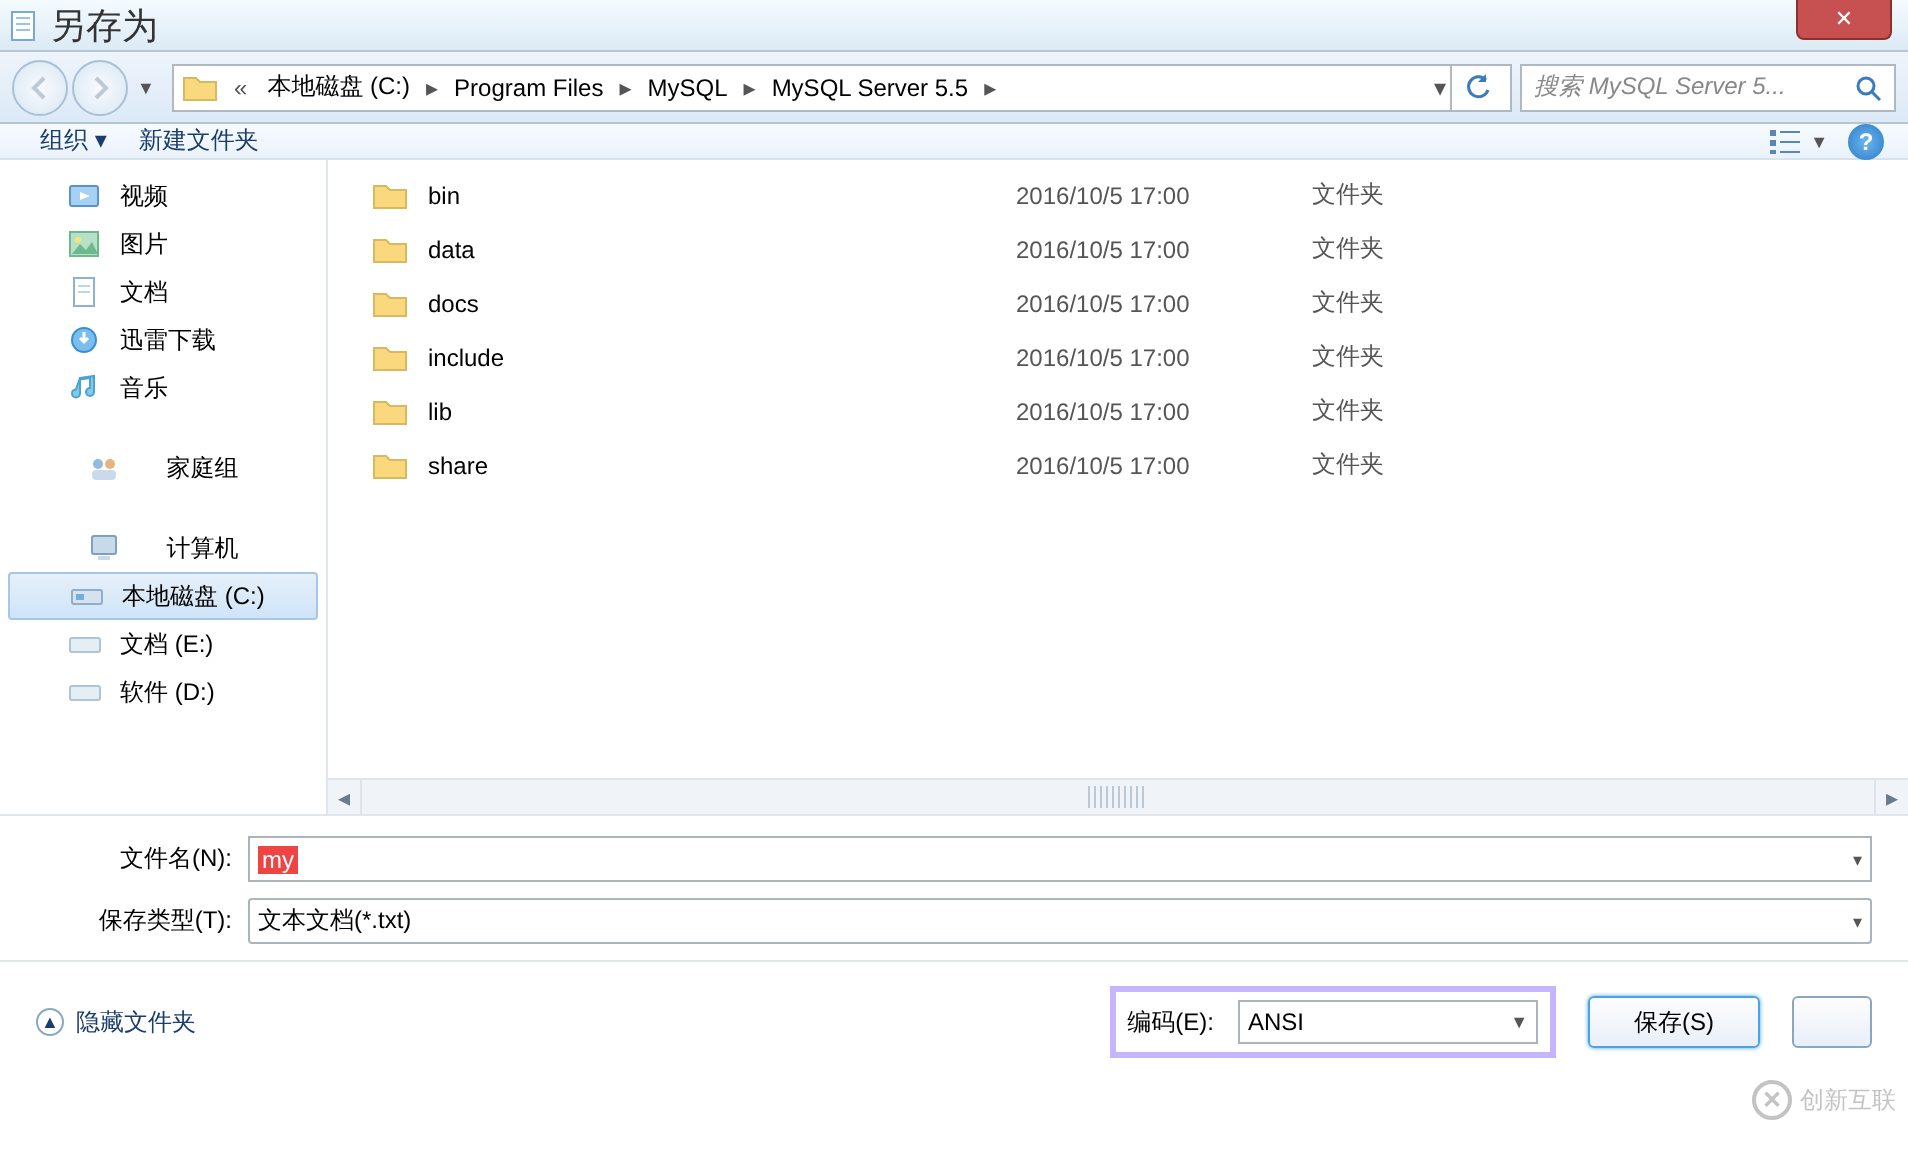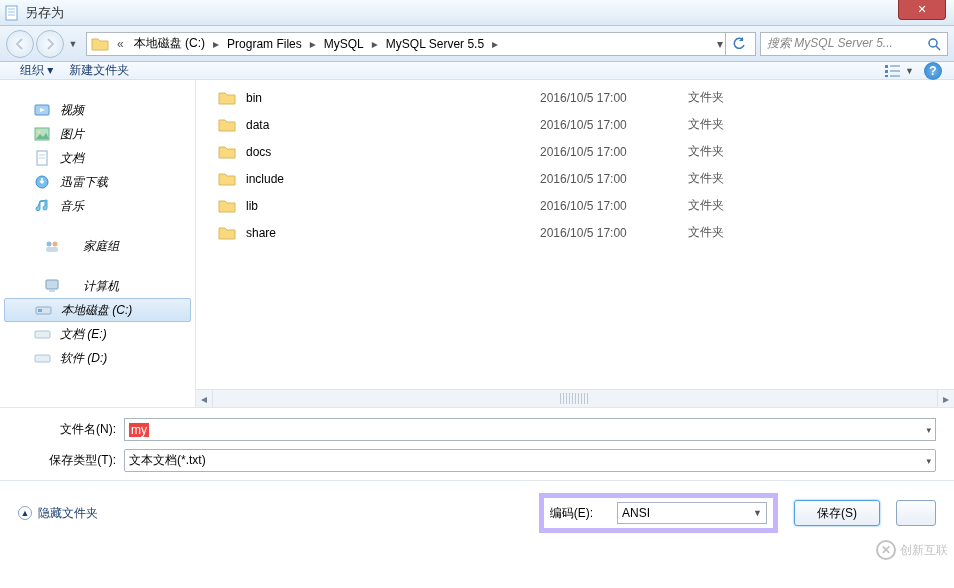--- a/index.html
+++ b/index.html
@@ -1,21 +1,21 @@
 <!DOCTYPE html>
 <html><head>
 <meta charset="utf-8">
 <style>
 * { box-sizing: border-box; margin: 0; padding: 0; font-family: "Microsoft YaHei", "Segoe UI", sans-serif; font-size: 12px; }
 body { background: #fff; width: 954px; height: 588px; position: relative; overflow: hidden; }
 
 
 .titlebar { height: 26px; background: linear-gradient(#f5fbff, #dceaf5); display: flex; align-items: center; padding: 0 4px; border-bottom: 1px solid #b5c7d6; }
 .titlebar .icon { width: 16px; height: 16px; margin-right: 5px; }
-.titlebar .title { color: #333; font-size: 13px; }
+.titlebar .title { color: #333; font-size: 18px; }
 .bg-text { position: absolute; left: 90px; top: 4px; color: #d0d5da; font-size: 14px; letter-spacing: 1px; z-index: -1; }
 .close-btn { position: absolute; top: 0; right: 8px; width: 48px; height: 20px; background: #c75050; border: 1px solid #8b2f2f; border-top: none; border-radius: 0 0 4px 4px; display: flex; align-items: center; justify-content: center; color: #fff; font-size: 11px; }
 
 
 .navbar { height: 36px; background: linear-gradient(#eef4fb, #dce9f7); border-bottom: 1px solid #b5c7d6; display: flex; align-items: center; padding: 0 6px; }
 .nav-btn { width: 28px; height: 28px; border-radius: 50%; background: radial-gradient(#f8fbff, #d8e6f2); border: 1px solid #aac0d5; display: flex; align-items: center; justify-content: center; margin-right: 2px; }
 .nav-btn svg { opacity: 0.35; }
 .nav-dd { width: 14px; height: 26px; display:flex; align-items:center; justify-content:center; margin-right: 6px; }
 .addr-bar { flex: 1; height: 24px; background: #fff; border: 1px solid #b1b8c0; display: flex; align-items: center; padding: 0 4px; }
 .folder-icon { width: 18px; height: 16px; margin-right: 4px; display: inline-block; }
@@ -27,21 +27,21 @@
 .search-box span { color: #888; font-style: italic; flex: 1; }
 
 
 .toolbar { height: 18px; background: linear-gradient(#f7fbff, #eaf2fa); border-bottom: 1px solid #d8e2ec; display: flex; align-items: center; padding: 0 12px; }
 .tool-item { padding: 4px 8px; display: flex; align-items: center; color: #1a3d6d; }
 .tool-right { margin-left: auto; display: flex; align-items: center; gap: 10px; }
 .help-icon { width: 18px; height: 18px; border-radius: 50%; background: radial-gradient(#6db5f2, #2a7bc4); color: #fff; display: flex; align-items: center; justify-content: center; font-size: 12px; font-weight: bold; }
 
 
 .main { display: flex; height: 328px; border-bottom: 1px solid #e0e6ec; }
-.sidebar { width: 196px; border-right: 1px solid #e0e6ec; padding: 18px 0; overflow: hidden; font-style: italic; }
+.sidebar { width: 164px; border-right: 1px solid #e0e6ec; padding: 6px 0; overflow: hidden; }
 .fav-item { height: 24px; display: flex; align-items: center; padding-left: 34px; gap: 8px; }
 .fav-item.selected { background: linear-gradient(#e6f0fa, #cfe4f7); border: 1px solid #a8c7e6; border-radius: 2px; margin: 0 4px; padding-left: 30px; }
 .fav-group { height: 24px; display: flex; align-items: center; padding-left: 14px; gap: 21px; font-weight: 500; }
 .fav-icon { width: 18px; height: 16px; display: inline-block; }
 .spacer { height: 16px; }
 
 .content { flex: 1; display: flex; flex-direction: column; }
 .col-headers { height: 24px; display: flex; align-items: center; border-bottom: 1px solid #e8edf3; padding-left: 16px; color: #34537a; }
 .col-headers div { padding: 0 4px; }
 .file-list { flex: 1; padding: 4px 0 0 22px; }
@@ -62,21 +62,21 @@
 .form-input, .form-select { flex: 1; height: 23px; border: 1px solid #abb3bd; background: #fff; padding: 0 4px; display: flex; align-items: center; }
 .form-select { justify-content: space-between; border-radius: 2px; }
 .sel-text { background: #ef4444; color: #fff; padding: 0 2px; }
 
 .divider { height: 1px; background: #e0e6ec; margin: 6px 0 10px 0; }
 
 .bottom-bar { display: flex; align-items: center; padding: 2px 18px 12px 18px; }
 .hide-folders { display: flex; align-items: center; gap: 6px; color: #1a3d6d; }
 .expand-icon { width: 14px; height: 14px; border: 1px solid #8aa6c2; border-radius: 50%; display:flex; align-items:center; justify-content:center; font-size: 9px; color: #1a3d6d; }
 .encoding-row { margin-left: auto; display: flex; align-items: center; gap: 8px; }
-.encoding-box { border: 5px solid #c4b5fd; padding: 4px 6px; display: flex; align-items: center; gap: 24px; }
+.encoding-box { border: 3px solid #c4b5fd; padding: 4px 6px; display: flex; align-items: center; gap: 12px; }
 .enc-select { width: 150px; height: 22px; border: 1px solid #abb3bd; background: #fff; display: flex; align-items: center; justify-content: space-between; padding: 0 4px; }
 .btn { width: 86px; height: 26px; border: 1px solid #8aa6c2; border-radius: 3px; background: linear-gradient(#fdfdfe, #e8eff7); display: flex; align-items: center; justify-content: center; margin-left: 8px; }
 .btn.primary { border: 1px solid #4aa3e4; box-shadow: 0 0 2px #4aa3e4; }
 .btn.cut { width: 40px; overflow:hidden; }
 .dd-arrow { font-size: 9px; color: #555; }
 
 .watermark { position: absolute; right: 6px; bottom: 28px; opacity: 0.5; display:flex; align-items:center; gap:4px; font-size: 11px; color: #888; }
 .watermark .wm-icon { width: 20px; height: 20px; border: 2px solid #888; border-radius: 50%; display:flex; align-items:center; justify-content:center; font-weight:bold; }
 
 svg { display: block; }

